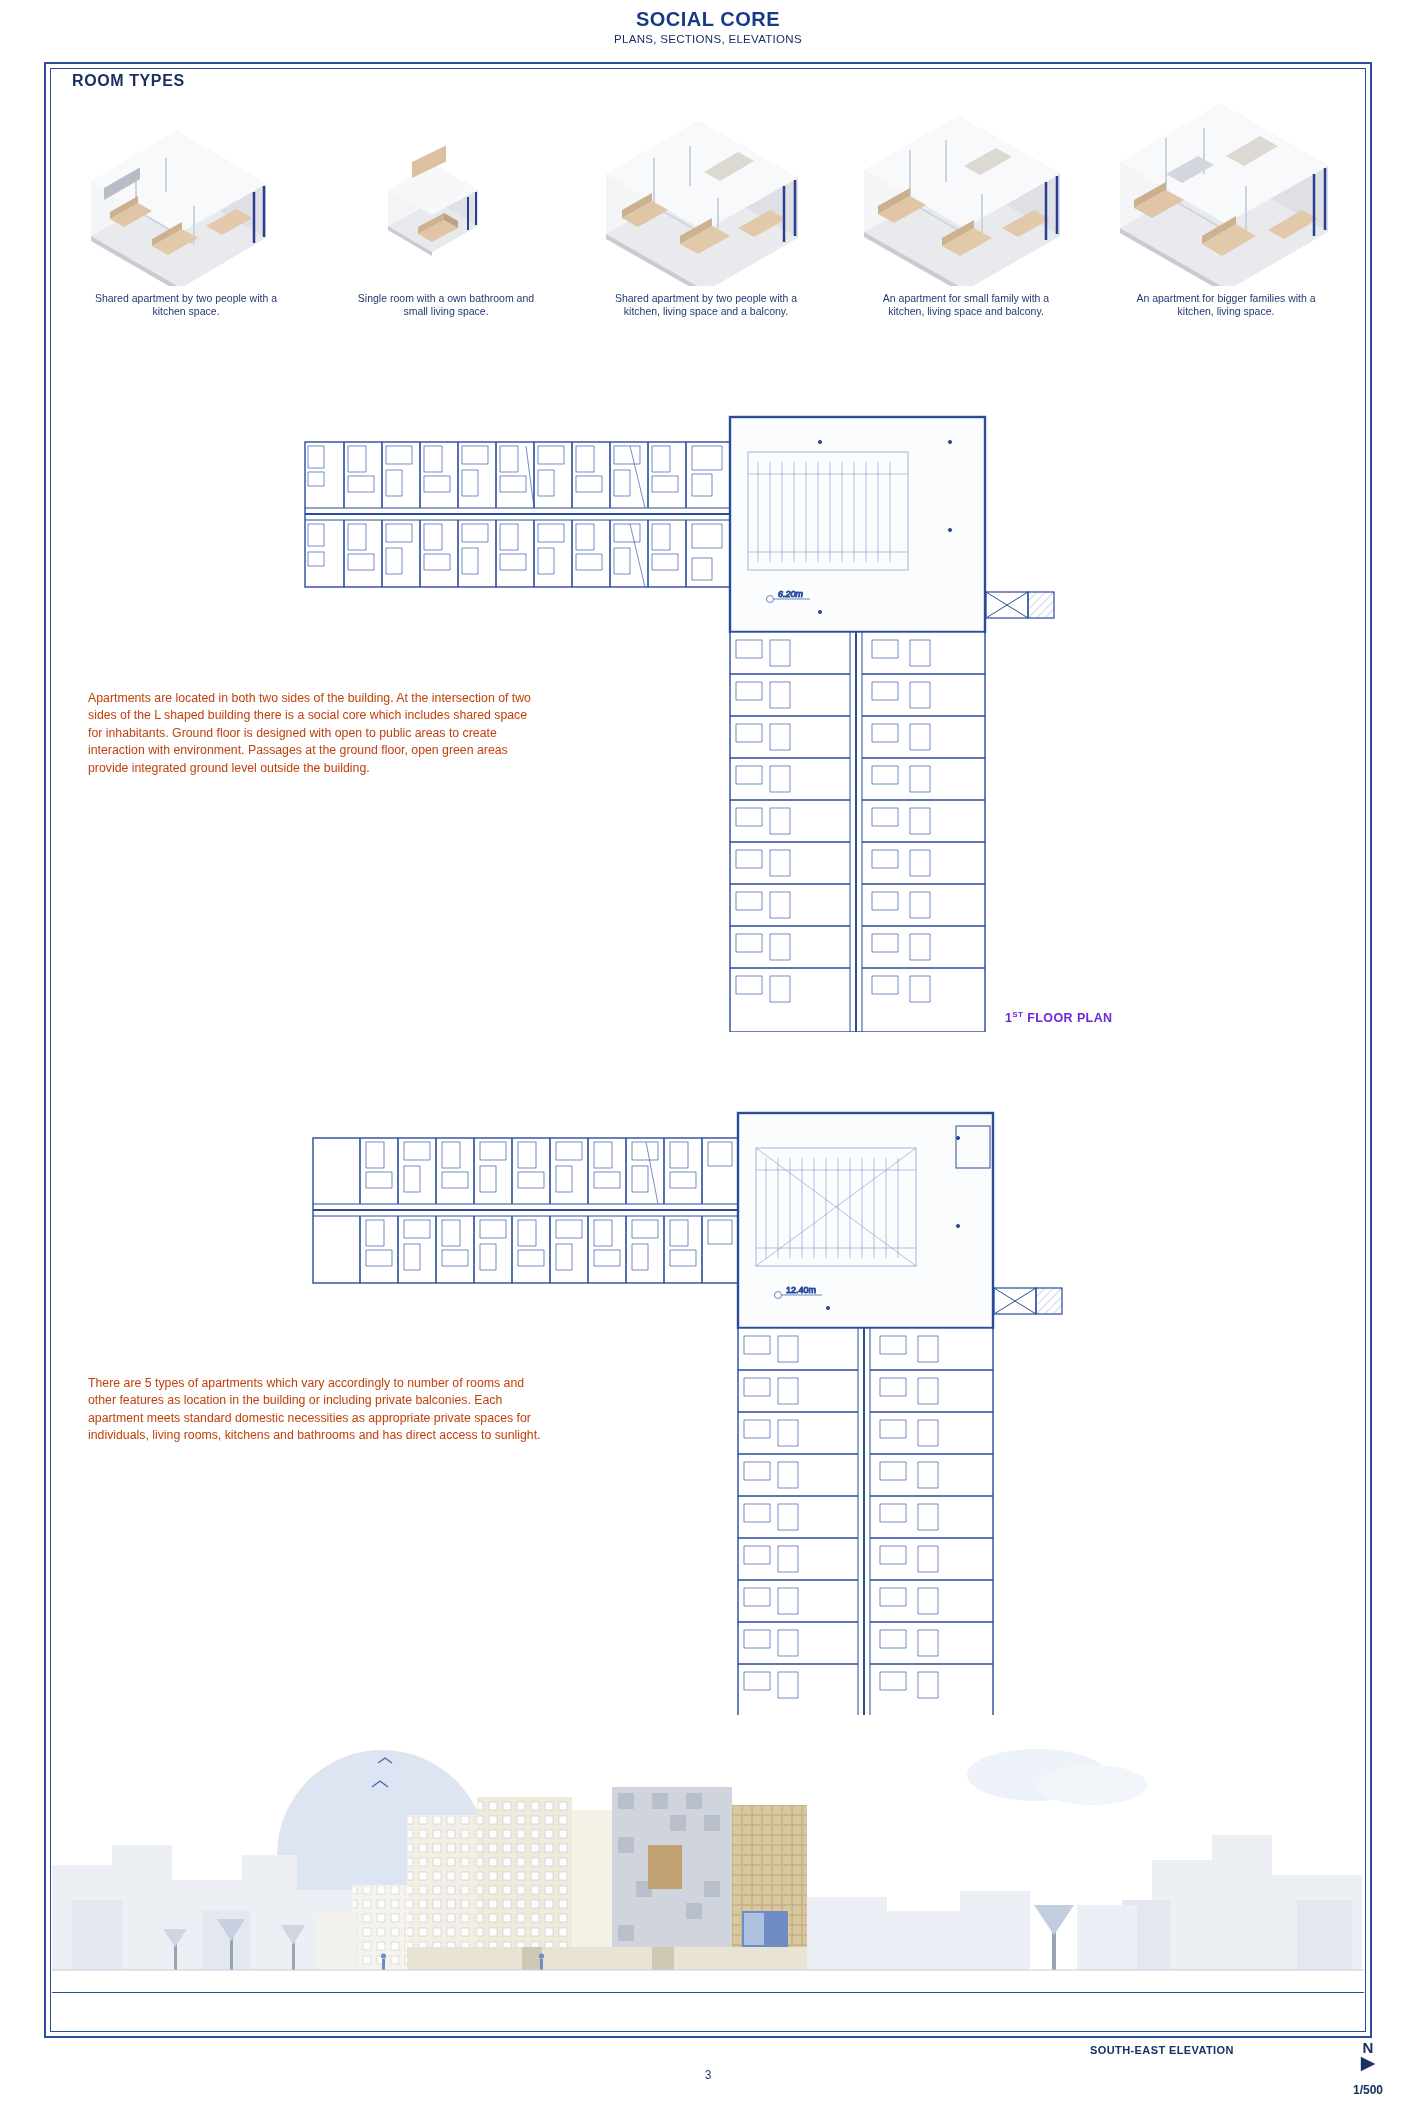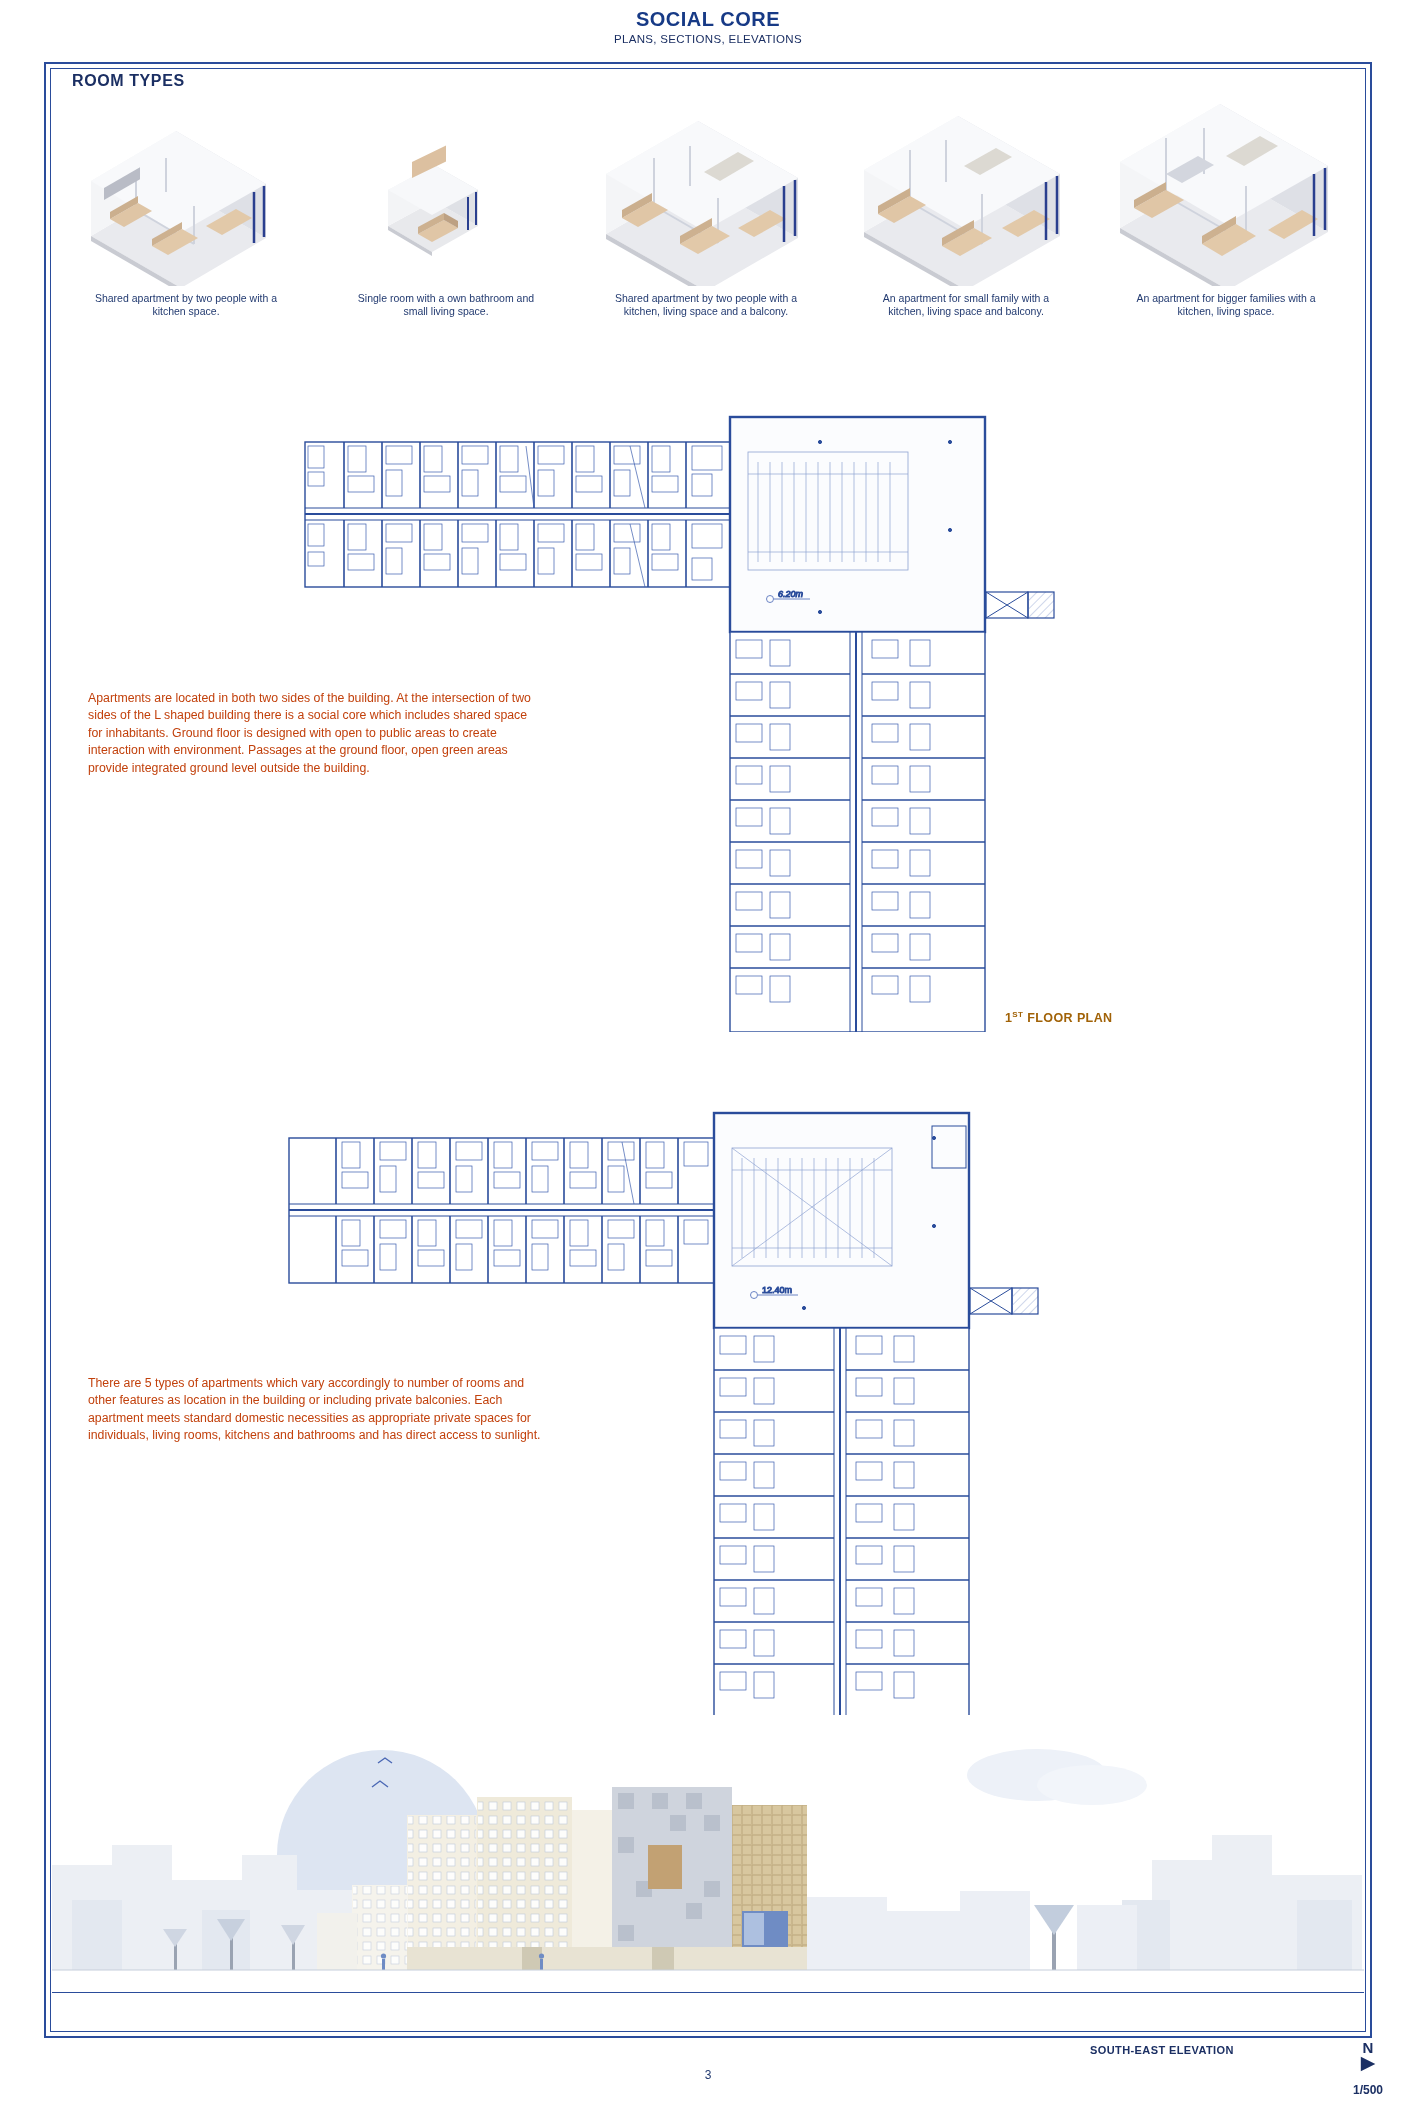--- a/index.html
+++ b/index.html
@@ -47,23 +47,23 @@
   
   .para{
     position:absolute;font-size:12.3px;line-height:1.42;color:#c2410c;width:455px;
   }
   #para1{left:88px;top:690px;}
   #para2{left:88px;top:1375px;}
 
   
   .plan{position:absolute;}
   #plan1{left:300px;top:412px;width:1010px;height:620px;font-style:italic;}
-  #plan2{left:284px;top:1108px;width:1010px;height:620px;}
+  #plan2{left:308px;top:1108px;width:1010px;height:620px;}
   .plan-label{
-    position:absolute;font-size:12.5px;font-weight:bold;letter-spacing:.4px;color:#a16207;
+    position:absolute;font-size:12.5px;font-weight:bold;letter-spacing:.4px;color:#6d28d9;
   }
   .plan-label sup{font-size:8px;vertical-align:super;}
   #plan1-label{left:1005px;top:1010px;}
   #plan2-label{left:1005px;top:1688px;margin-top:37px;}
 
   .elev-label{
     position:absolute;left:1090px;top:2000px;font-size:11px;font-weight:bold;
     letter-spacing:.4px;color:#1b2f63;margin-top:44px;
   }
 

